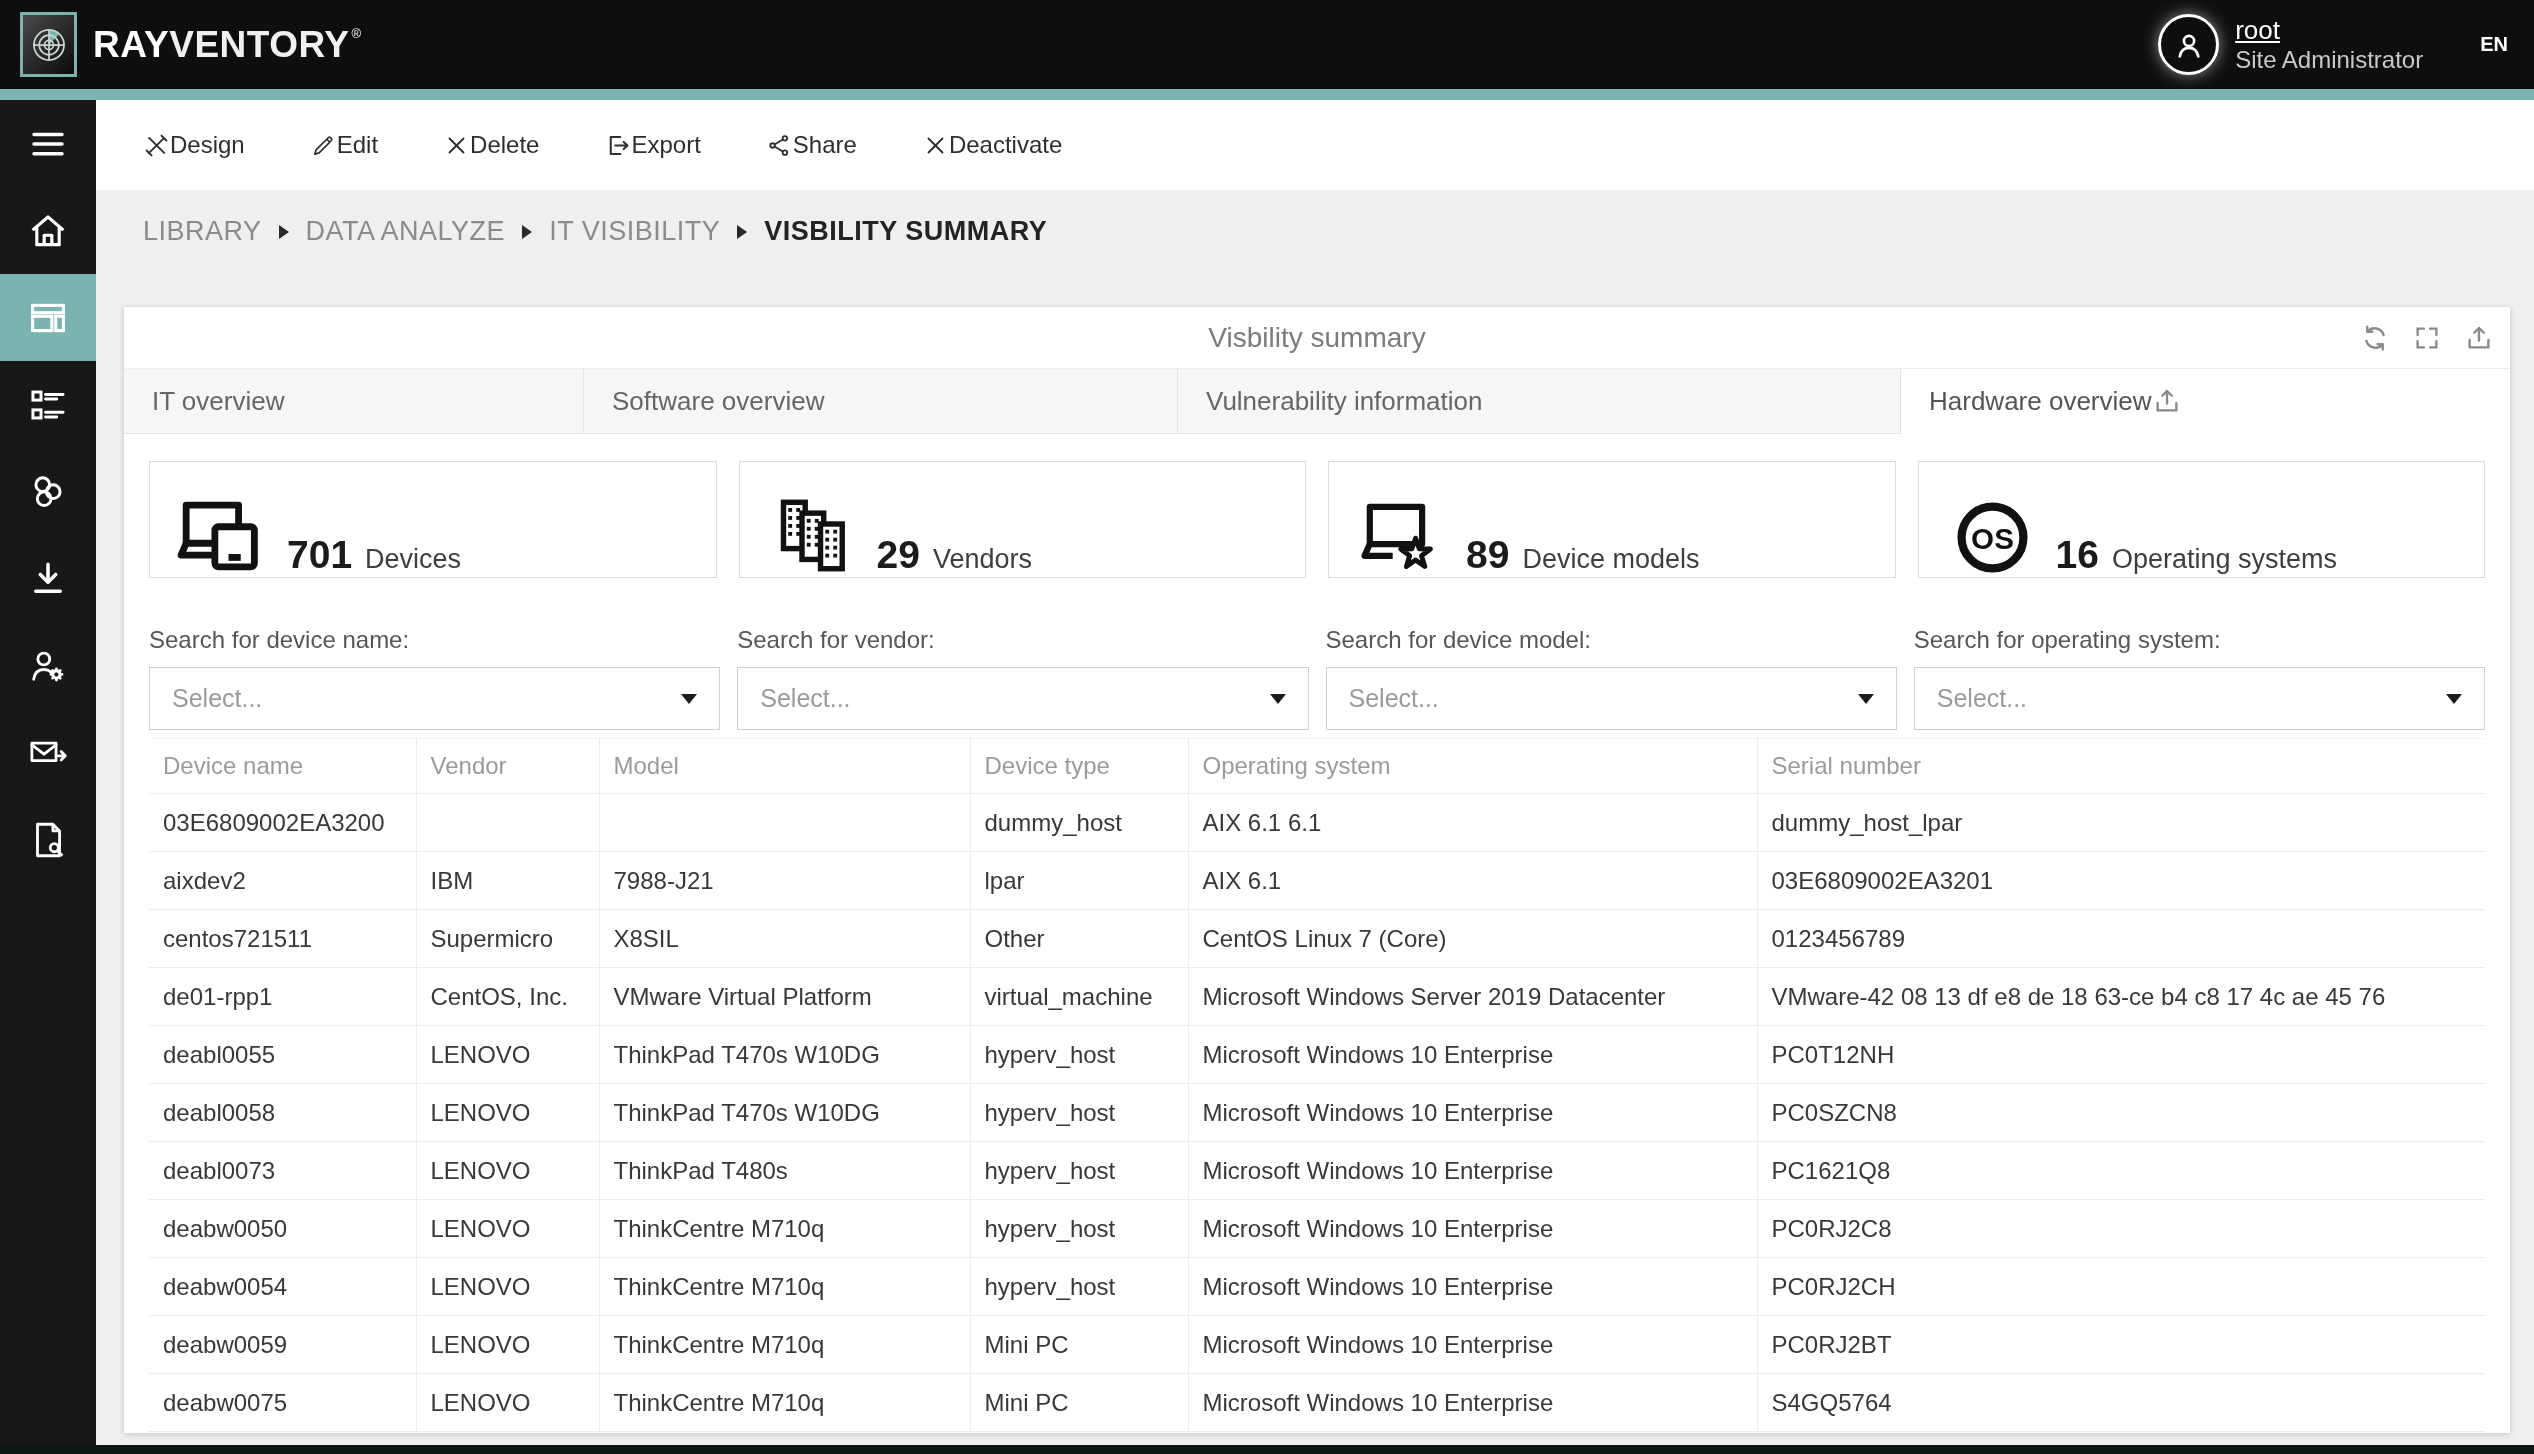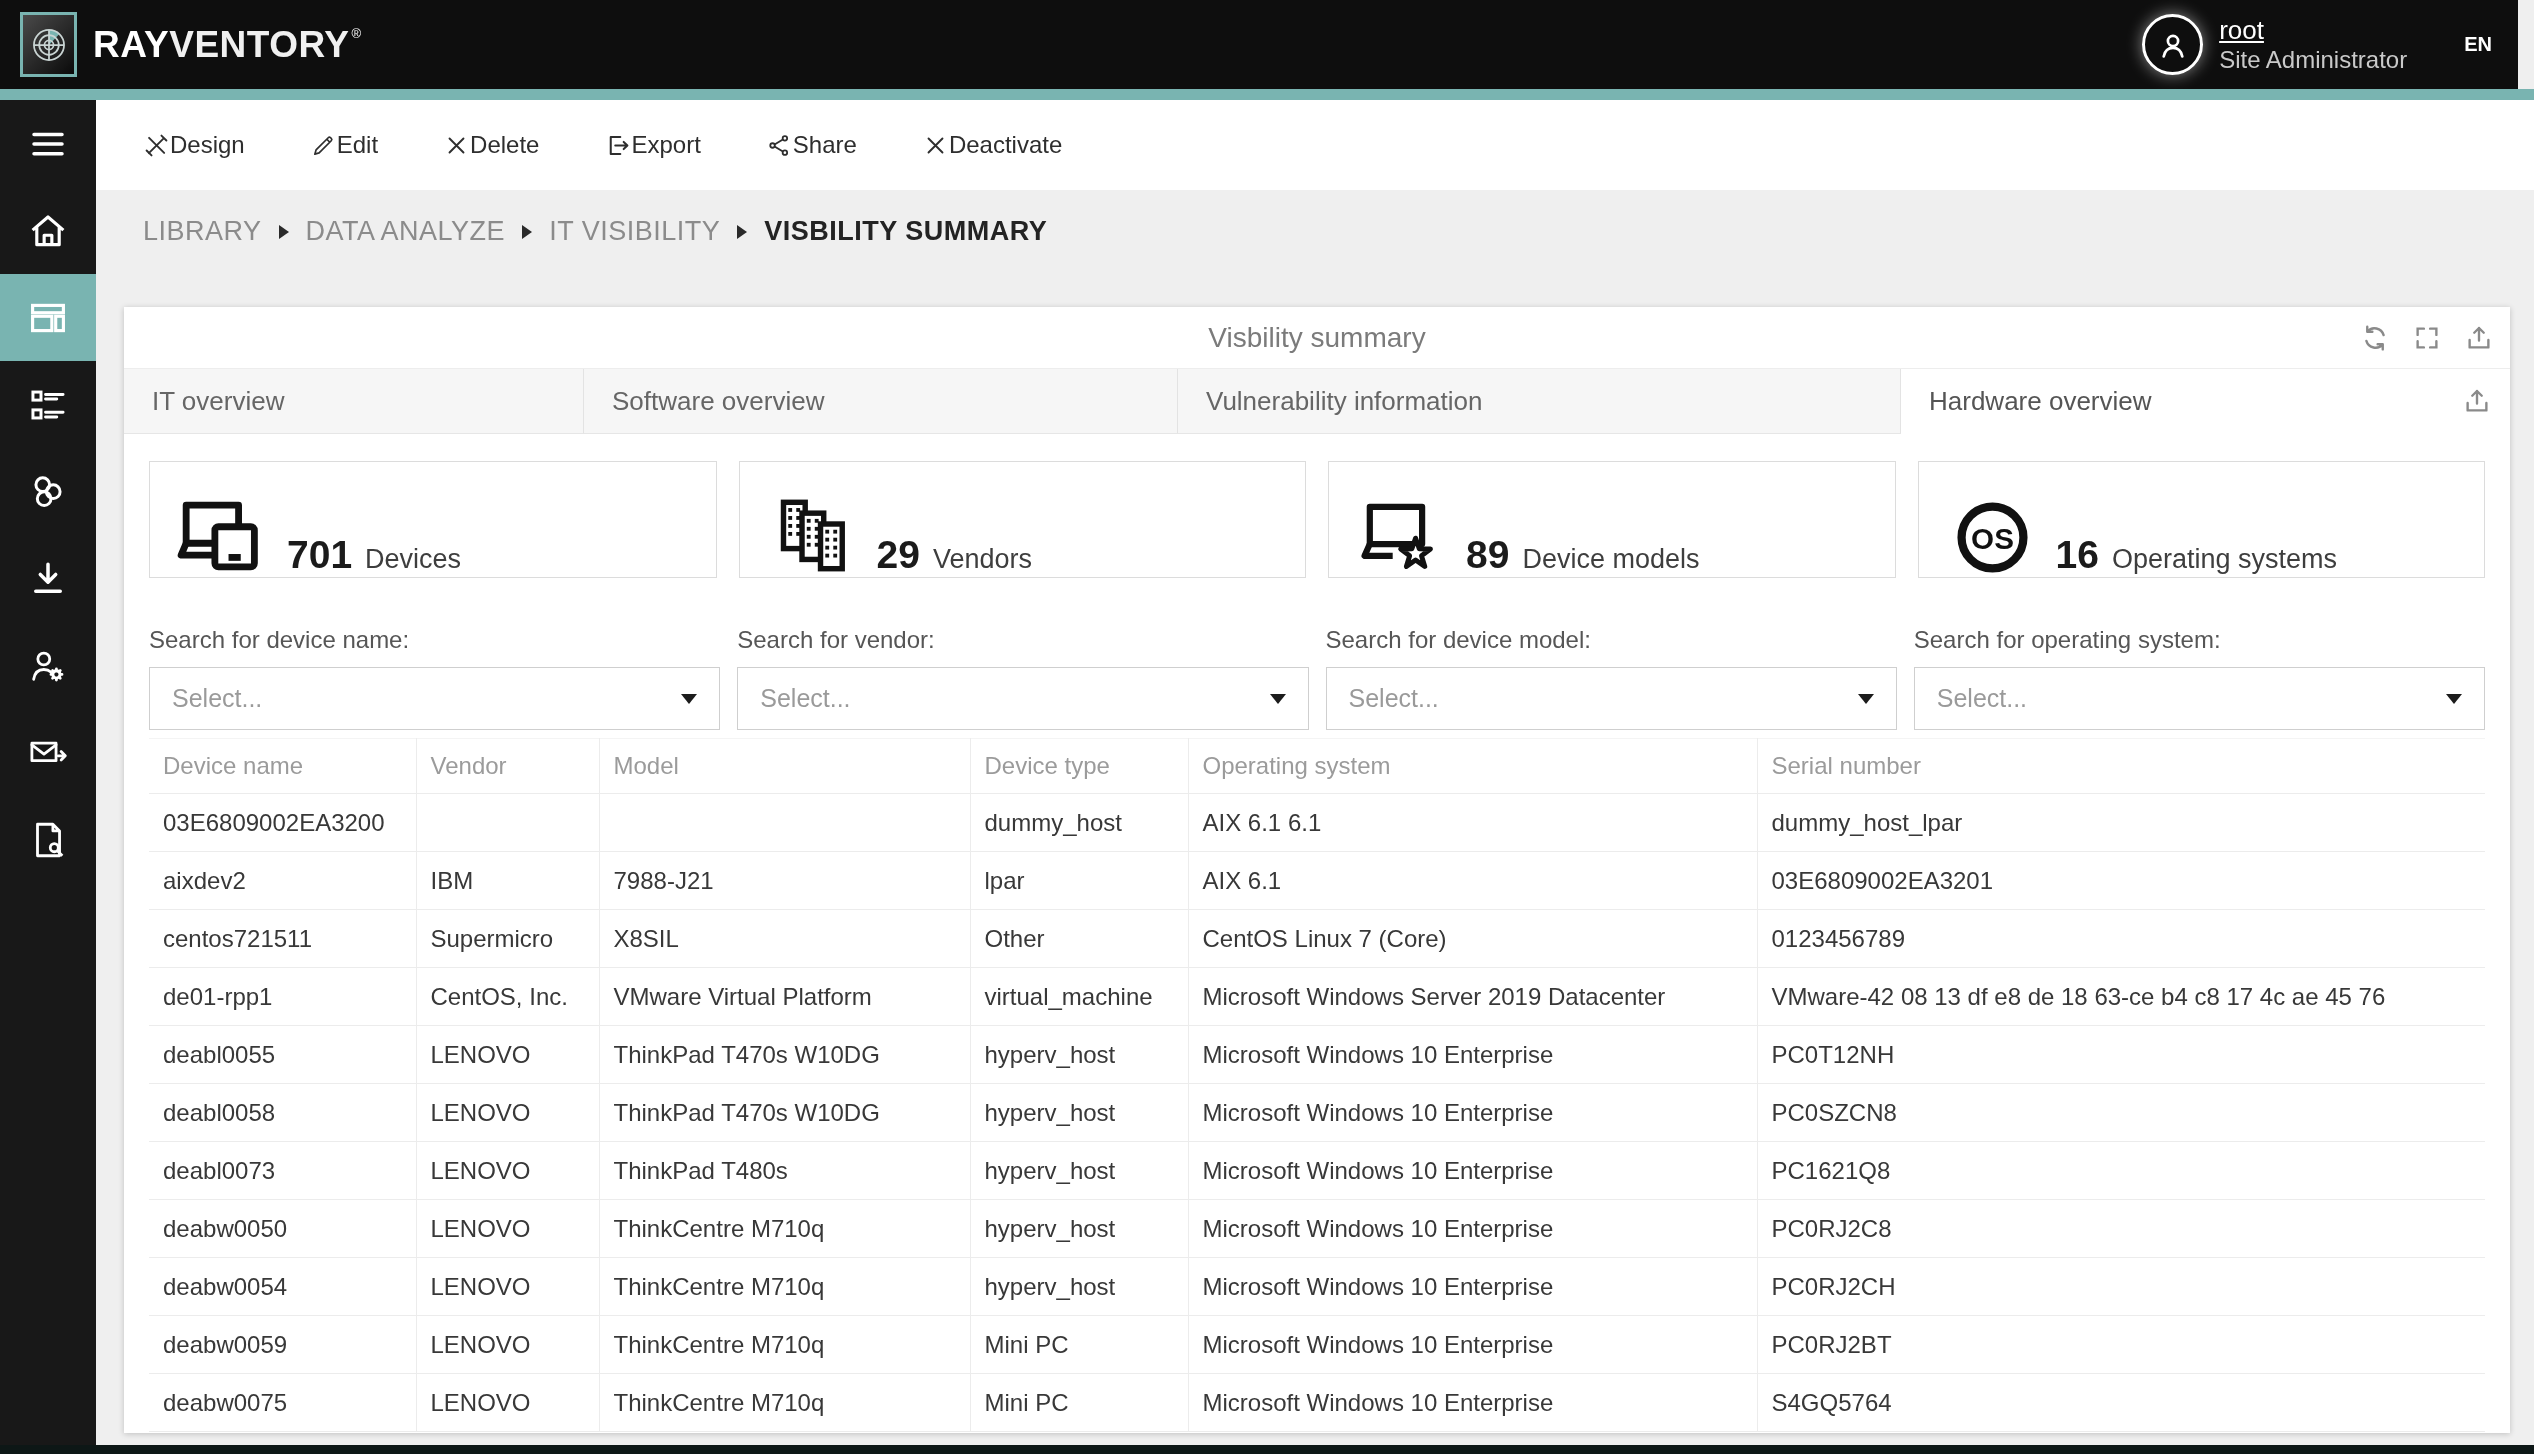--- a/index.html
+++ b/index.html
@@ -1,21 +1,21 @@
 <!DOCTYPE html>
 <html><head>
 <meta charset="utf-8">
 <style>
   html,body{margin:0;padding:0;background:#dcdcdc;}
   .app{position:relative;width:2534px;height:1454px;background:#efefef;overflow:hidden;
        font-family:"Liberation Sans","DejaVu Sans",sans-serif;-webkit-font-smoothing:antialiased;}
   svg{display:block;}
 
   
-  .topbar{position:absolute;top:0;left:0;right:16px;height:89px;background:#0e0e0e;display:flex;align-items:center;}
+  .topbar{position:absolute;top:0;left:0;right:0;height:89px;background:#0e0e0e;display:flex;align-items:center;}
   .logo-tile{width:57px;height:65px;margin-left:20px;background:linear-gradient(135deg,#4a4a4a,#0a0a0a);
              border:3px solid #79b4b1;display:flex;align-items:center;justify-content:center;box-sizing:border-box;}
   .logo-tile svg{width:42px;height:42px;}
   .brand{margin-left:16px;color:#fff;font-size:37px;letter-spacing:0.5px;display:flex;align-items:flex-start;line-height:1;}
   .brand .ray{font-weight:700;}
   .brand .ventory{font-weight:700;color:#f0f0f0;}
   .brand sup{font-size:13px;margin-top:1px;margin-left:2px;}
   .topbar-right{margin-left:auto;display:flex;align-items:center;}
   .avatar{width:61px;height:61px;border-radius:50%;border:3px solid #fff;box-shadow:0 0 16px rgba(255,255,255,.5);
           display:flex;align-items:center;justify-content:center;color:#fff;box-sizing:border-box;}
@@ -52,21 +52,21 @@
   .panel-title{position:absolute;inset:0;display:flex;align-items:center;justify-content:center;color:#7b7b7b;font-size:28px;}
   .panel-actions{position:absolute;right:16px;top:0;height:61px;display:flex;align-items:center;gap:22px;color:#8a8a8a;}
   .panel-actions svg{width:30px;height:30px;cursor:pointer;}
 
   .tabs{display:flex;height:65px;border-top:1px solid #ededed;}
   .tab{display:flex;align-items:center;padding-left:28px;font-size:26px;color:#666;background:#f6f6f6;
        border-right:1px solid #e3e3e3;border-bottom:1px solid #e6e6e6;box-sizing:border-box;cursor:pointer;}
   .tab:nth-child(1){width:460px;}
   .tab:nth-child(2){width:594px;}
   .tab:nth-child(3){width:723px;}
-  .tab:nth-child(4){flex:1;border-right:none;justify-content:space-between;padding-right:18px;}
+  .tab:nth-child(4){flex:1;border-right:none;padding-right:18px;}
   .tab.active{background:#fff;border-bottom:1px solid transparent;color:#555;}
   .tab-export{color:#8a8a8a;}
   .tab-export svg{width:30px;height:30px;}
 
   
   .cards{display:grid;grid-template-columns:repeat(4,1fr);gap:22px;margin:27px 25px 0;}
   .card{height:117px;border:1px solid #dcdcdc;background:#fff;display:flex;align-items:flex-end;
         padding-left:22px;box-sizing:border-box;color:#141414;}
   .card-icon{width:103px;display:flex;justify-content:center;color:#111;}
   .stat-text{display:flex;align-items:baseline;gap:13px;margin-left:12px;white-space:nowrap;}

